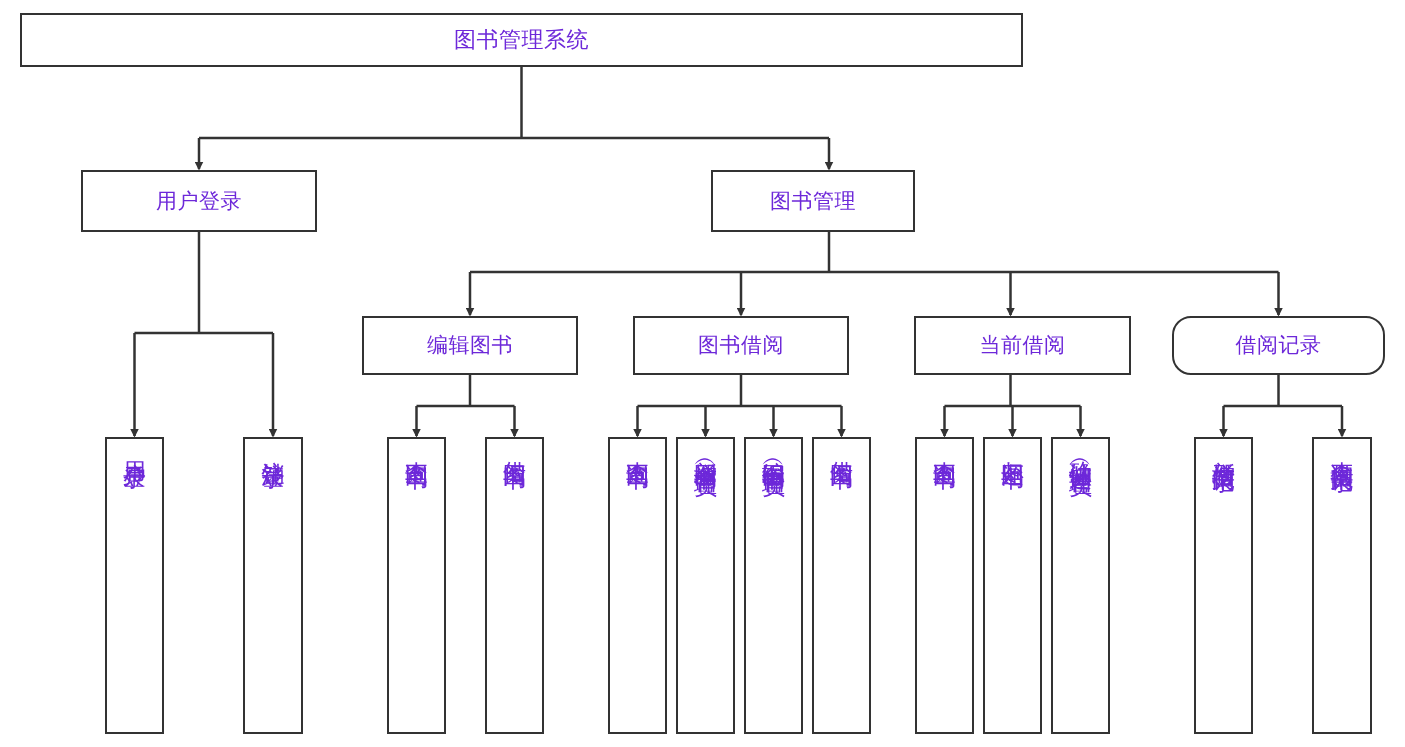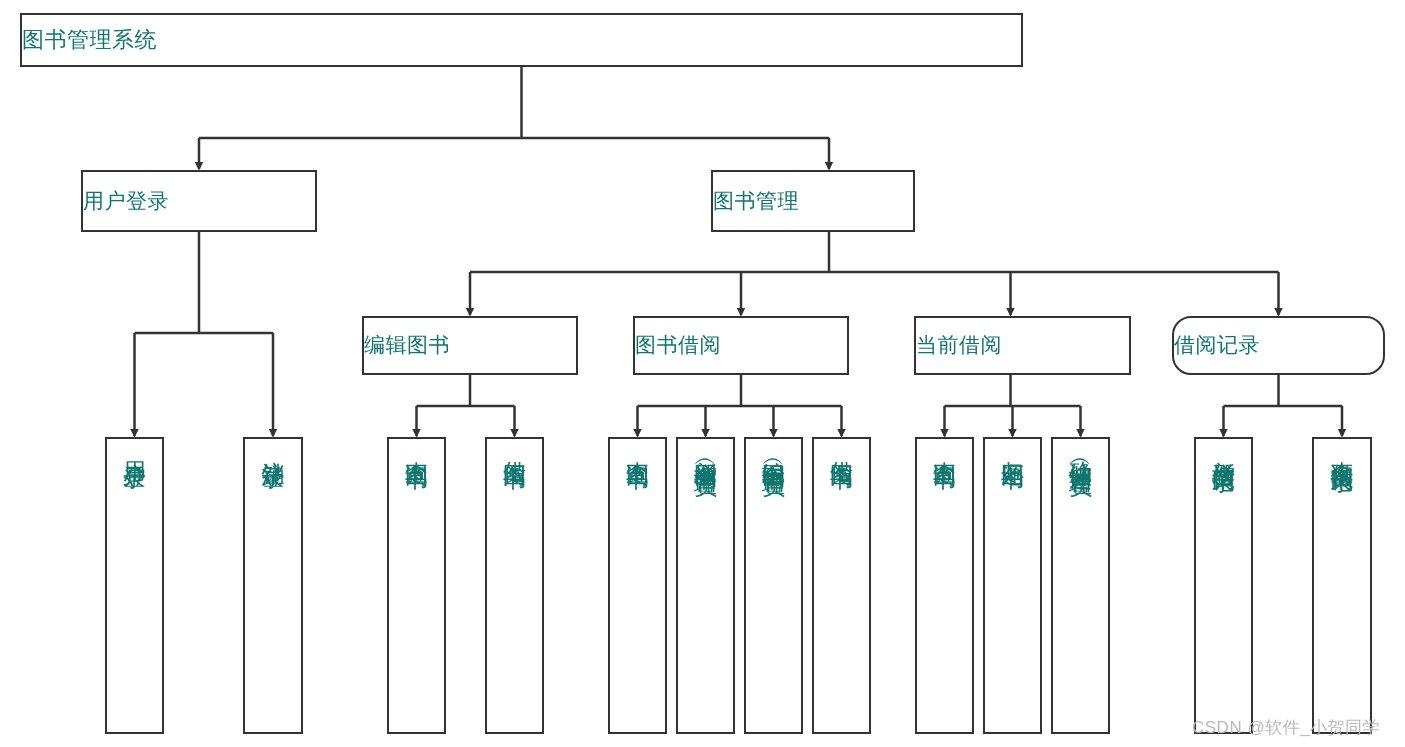--- a/index.html
+++ b/index.html
@@ -25,21 +25,22 @@
     height: 747px;
     pointer-events: none;
   }
   .node {
     position: absolute;
     box-sizing: border-box;
     background: #ffffff;
     border: 2px solid #333333;
     display: flex;
     align-items: center;
-    color: #0f766e;
+    justify-content: center;
+    color: #6d28d9;
   }
   .node .label {
     display: block;
     text-align: center;
     line-height: 1.18;
   }
   .node.horizontal .label {
     writing-mode: horizontal-tb;
     font-size: 21px;
     letter-spacing: 0.5px;
@@ -168,14 +169,13 @@
       <div class="node lvl4 vertical" style="left: 1051px; top: 437px; width: 59px; height: 297px; border-color: rgb(51, 51, 51); background: rgb(255, 255, 255);">
         <span class="label">确认归还（管理员）</span>
       </div>
       <div class="node lvl4 vertical" style="left: 1194px; top: 437px; width: 59px; height: 297px; border-color: rgb(51, 51, 51); background: rgb(255, 255, 255);">
         <span class="label">新增借阅记录</span>
       </div>
       <div class="node lvl4 vertical" style="left: 1312px; top: 437px; width: 60px; height: 297px; border-color: rgb(51, 51, 51); background: rgb(255, 255, 255);">
         <span class="label">查询借阅记录</span>
       </div>
     </div>
-  <div class="watermark" style="left: 1192px; top: 716px; color: rgb(185, 185, 185);">CSDN @软件_小贺同学</div>
 </div>
 
 </body></html>

